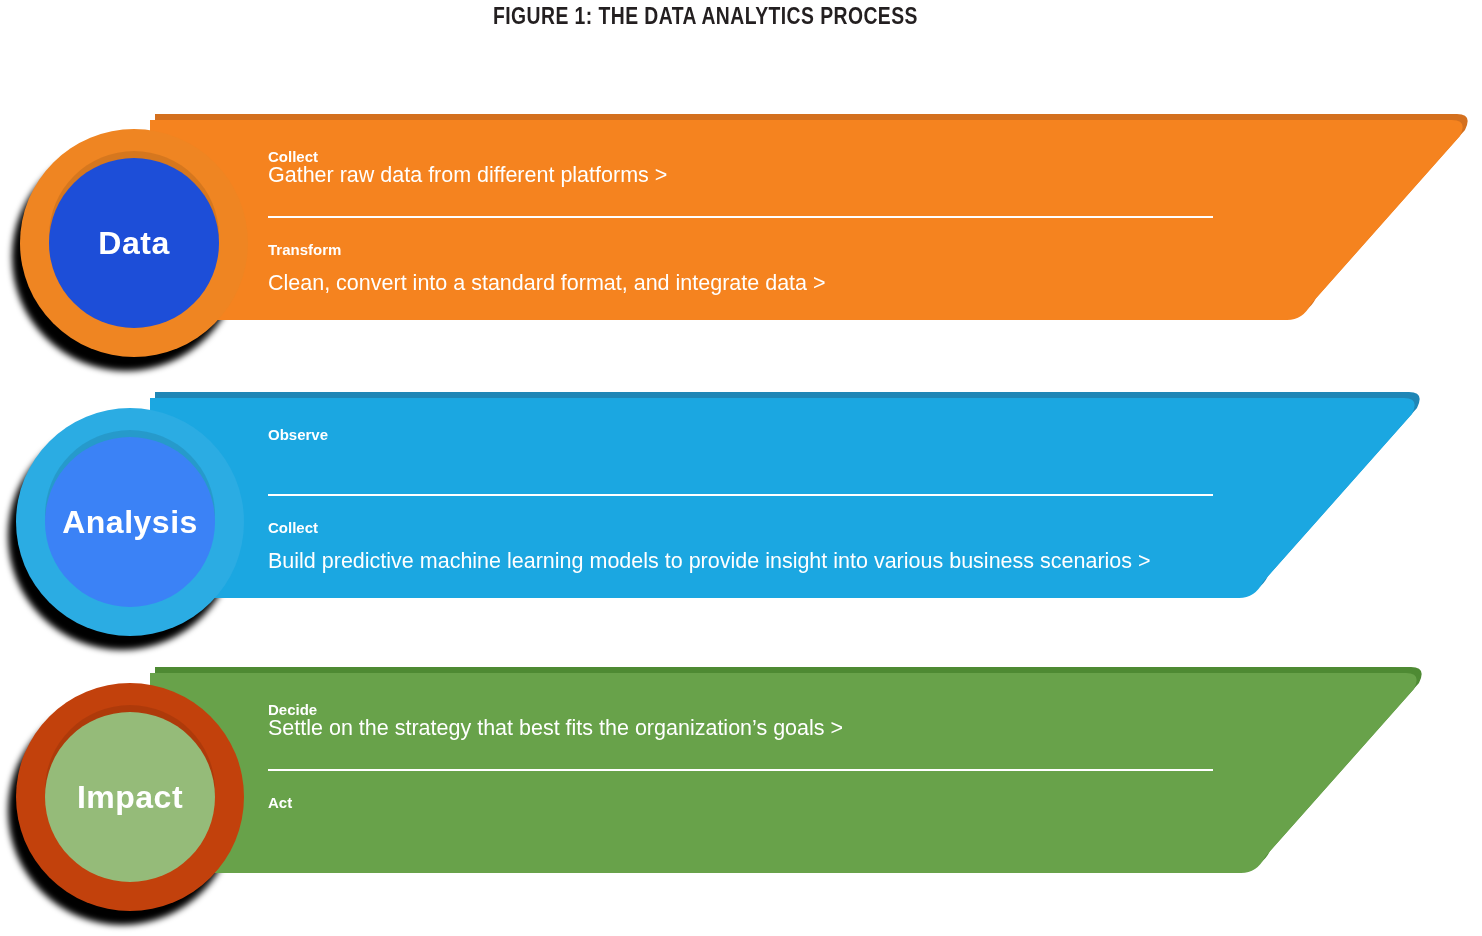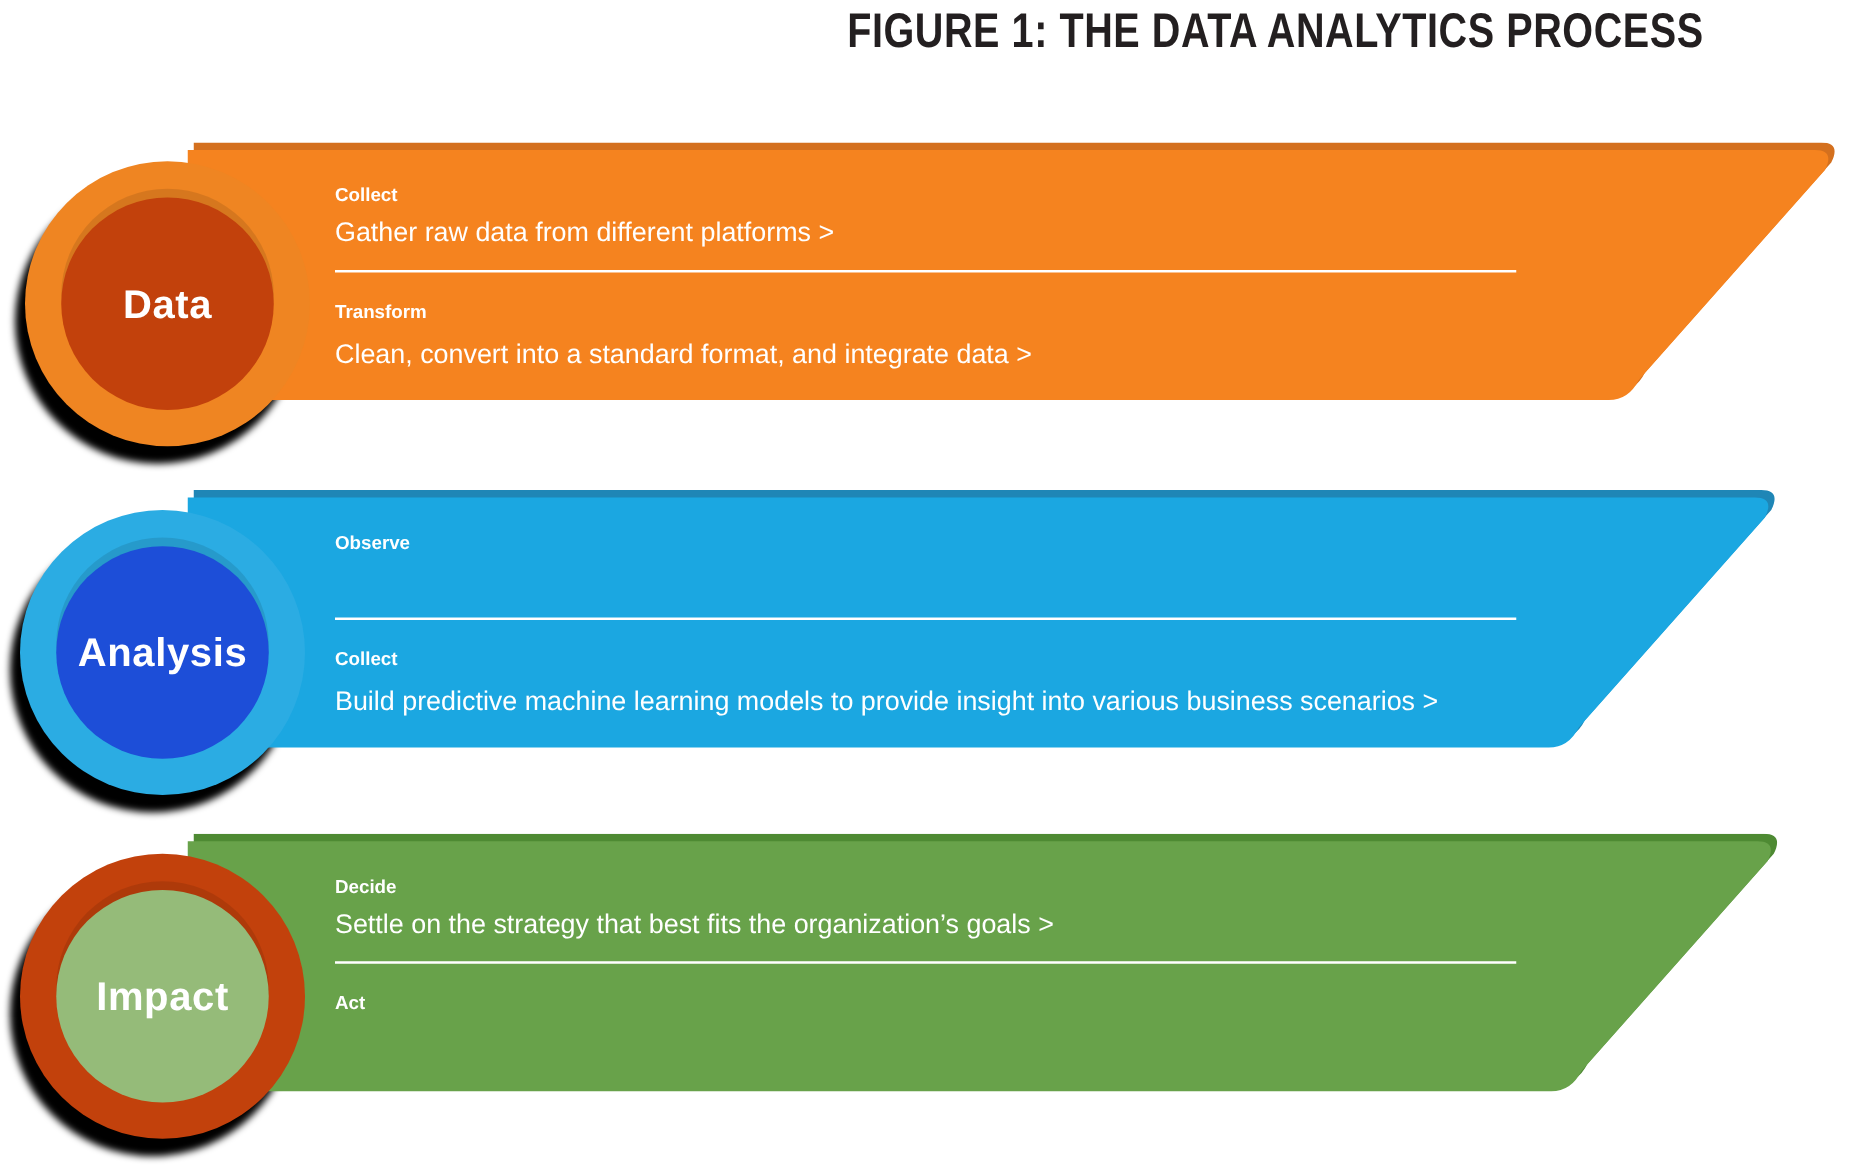--- a/index.html
+++ b/index.html
@@ -1,34 +1,34 @@
 <!DOCTYPE html>
 <html><head>
 <meta charset="utf-8">
 <style>
   html,body{margin:0;padding:0;background:#fff;}
   .stage{
     position:relative;width:1482px;height:936px;background:#ffffff;
     font-family:"Liberation Sans",sans-serif;overflow:hidden;
   }
   .fig-title{
-    position:absolute;top:2px;left:0;width:1410px;text-align:right;
-    color:#231f20;font-size:36px;font-weight:900;
+    position:absolute;top:2px;left:0;width:1410px;text-align:center;
+    color:#231f20;font-size:22px;font-weight:900;
   }
   .fig-title .squeeze{display:inline-block;transform:scale(0.88,1.08);transform-origin:center top;letter-spacing:0.5px;}
 
   .circle-shadow{
     position:absolute;width:228px;height:228px;border-radius:50%;
     background:#000;filter:blur(3px);z-index:1;
   }
   .row-svg{position:absolute;left:150px;width:1332px;height:212px;z-index:2;}
   .banner-text{position:absolute;left:268px;width:947px;height:205px;color:#fff;z-index:3;}
   .step-title{position:absolute;left:0;font-size:15px;font-weight:700;line-height:28px;white-space:nowrap;}
   .step-desc{position:absolute;left:0;font-size:21.5px;font-weight:400;line-height:27px;white-space:nowrap;}
-  .t1{top:23px}.d1{top:53px}.t2{top:116px}.d2{top:150px}
+  .t1{top:23px}.d1{top:42px}.t2{top:116px}.d2{top:150px}
   .step-divider{position:absolute;top:96px;left:0;width:945px;height:2px;background:#ffffff;}
 
   .circle{position:absolute;width:228px;height:228px;border-radius:50%;z-index:4;}
   .circle-inner{
     position:absolute;left:29px;top:29px;width:170px;height:170px;border-radius:50%;
     box-shadow:0 -7px 0 rgba(0,0,0,0.10);
     display:flex;align-items:center;justify-content:center;
   }
   .circle-label{font-size:32px;font-weight:700;color:#fff;letter-spacing:0.5px;}
 
@@ -56,41 +56,41 @@
 
   <div class="banner-text txt-1">
     <div class="step-title t1">Collect</div>
     <div class="step-desc d1">Gather raw data from different platforms &gt;</div>
     <div class="step-divider"></div>
     <div class="step-title t2">Transform</div>
     <div class="step-desc d2">Clean, convert into a standard format, and integrate data &gt;</div>
   </div>
 
   <div class="circle c-1" style="background-color: rgb(239, 133, 34);">
-    <div class="circle-inner" style="background-color: #c2410c;">
+    <div class="circle-inner" style="background-color: #1d4ed8;">
       <span class="circle-label">Data</span>
     </div>
   </div>
 
   <div class="circle-shadow cs-2"></div>
 
   <svg class="row-svg svg-2" viewBox="0 0 1332 212">
     <path d="M5,0 L1259,0 Q1275,0 1267,16 L1118,184 Q1110,200 1094,200 L5,200 Z" fill="#1F86B6"></path>
     <path d="M0,6 L1254,6 Q1270,6 1262,22 L1113,190 Q1105,206 1089,206 L0,206 Z" fill="#1BA7E1"></path>
   </svg>
 
   <div class="banner-text txt-2">
     <div class="step-title t1">Observe</div>
     <div class="step-divider"></div>
     <div class="step-title t2">Collect</div>
     <div class="step-desc d2">Build predictive machine learning models to provide insight into various business scenarios &gt;</div>
   </div>
 
   <div class="circle c-2" style="background-color: rgb(43, 172, 227);">
-    <div class="circle-inner" style="background-color: #1d4ed8;">
+    <div class="circle-inner" style="background-color: #3b82f6;">
       <span class="circle-label">Analysis</span>
     </div>
   </div>
 
   <div class="circle-shadow cs-3"></div>
 
   <svg class="row-svg svg-3" viewBox="0 0 1332 212">
     <path d="M5,0 L1261,0 Q1277,0 1269,16 L1120,184 Q1112,200 1096,200 L5,200 Z" fill="#4E8A33"></path>
     <path d="M0,6 L1256,6 Q1272,6 1264,22 L1115,190 Q1107,206 1091,206 L0,206 Z" fill="#68A24A"></path>
   </svg>

